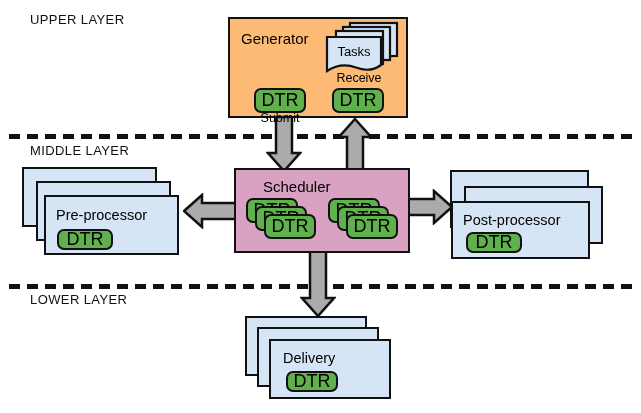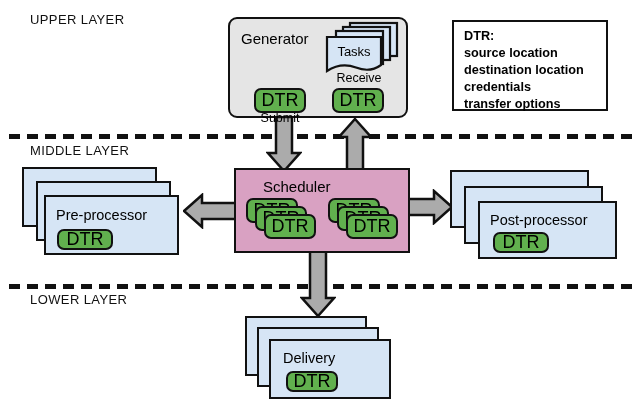--- a/index.html
+++ b/index.html
@@ -58,44 +58,37 @@
   <svg class="arrow" style="left:183px;top:193px;" width="54" height="36" viewBox="0 0 54 36">
     <polygon points="1,18 19,2 19,10 53,10 53,26 19,26 19,34"></polygon>
   </svg>
   <svg class="arrow" style="left:407px;top:189px;" width="46" height="36" viewBox="0 0 46 36">
     <polygon points="45,18 27,2 27,10 1,10 1,26 27,26 27,34"></polygon>
   </svg>
   <svg class="arrow" style="left:300px;top:249px;" width="36" height="68" viewBox="0 0 36 68">
     <polygon points="10,1 26,1 26,49 34,49 18,67 2,49 10,49"></polygon>
   </svg>
 
-  <div class="abs node" style="left:228px;top:17px;width:180px;height:101px;background:#e5e5e5;border-radius:9px;">
+  <div class="abs node" style="left:228px;top:17px;width:180px;height:101px;background:#fdba74;">
     <div class="abs node-title" style="left:11px;top:11px;">Generator</div>
     <svg class="abs tasks-svg" style="left:95px;top:2px;" width="80" height="56" viewBox="0 0 80 56">
       <g fill="#d6e5f5" stroke="#111" stroke-width="2.2">
         <rect x="25" y="2" width="47" height="33"></rect>
         <rect x="18" y="6" width="47" height="33"></rect>
         <rect x="11" y="10" width="47" height="33"></rect>
         <path d="M2,16 L56,16 L56,44 Q45,52 31,46.5 Q16,41 2,50 Z"></path>
       </g>
       <text x="29" y="35" text-anchor="middle">Tasks</text>
     </svg>
     <div class="abs sublabel" style="left:22px;top:52px;width:56px;margin-top:40px;">Submit</div>
     <div class="abs sublabel" style="left:100px;top:52px;width:58px;">Receive</div>
     <div class="abs chip" style="left:24px;top:69px;width:52px;height:25px;">DTR</div>
     <div class="abs chip" style="left:102px;top:69px;width:52px;height:25px;">DTR</div>
   </div>
 
-  <div class="abs legend" style="left:452px;top:20px;width:156px;height:91px;">
-    <div>DTR:</div>
-    <div>source location</div>
-    <div>destination location</div>
-    <div>credentials</div>
-    <div>transfer options</div>
-  </div>
 
   <div class="abs node" style="left:234px;top:168px;width:176px;height:85px;background:#d9a1c2;">
     <div class="abs node-title" style="left:27px;top:8px;">Scheduler</div>
 
     <div class="abs chip" style="left:10px;top:28px;width:52px;height:25px;">DTR</div>
     <div class="abs chip" style="left:19px;top:36px;width:52px;height:25px;">DTR</div>
     <div class="abs chip" style="left:28px;top:44px;width:52px;height:25px;">DTR</div>
 
     <div class="abs chip" style="left:92px;top:28px;width:52px;height:25px;">DTR</div>
     <div class="abs chip" style="left:101px;top:36px;width:52px;height:25px;">DTR</div>
@@ -104,21 +97,21 @@
 
   <div class="abs card" style="left:22px;top:167px;width:135px;height:60px;"></div>
   <div class="abs card" style="left:36px;top:181px;width:135px;height:60px;"></div>
   <div class="abs card" style="left:44px;top:195px;width:135px;height:60px;">
     <div class="abs" style="left:10px;top:10px;font-size:14.5px;">Pre-processor</div>
     <div class="abs chip" style="left:11px;top:32px;width:56px;height:21px;">DTR</div>
   </div>
 
   <div class="abs card" style="left:450px;top:170px;width:139px;height:58px;"></div>
   <div class="abs card" style="left:464px;top:186px;width:139px;height:58px;"></div>
-  <div class="abs card" style="left:478px;top:201px;width:139px;height:58px;">
+  <div class="abs card" style="left:451px;top:201px;width:139px;height:58px;">
     <div class="abs" style="left:10px;top:9px;font-size:14.5px;">Post-processor</div>
     <div class="abs chip" style="left:13px;top:29px;width:56px;height:21px;">DTR</div>
   </div>
 
   <div class="abs card" style="left:245px;top:316px;width:122px;height:60px;"></div>
   <div class="abs card" style="left:257px;top:327px;width:122px;height:60px;"></div>
   <div class="abs card" style="left:269px;top:339px;width:122px;height:60px;padding-left:8px;">
     <div class="abs" style="left:12px;top:9px;font-size:14.5px;">Delivery</div>
     <div class="abs chip" style="left:15px;top:30px;width:52px;height:21px;">DTR</div>
   </div>

